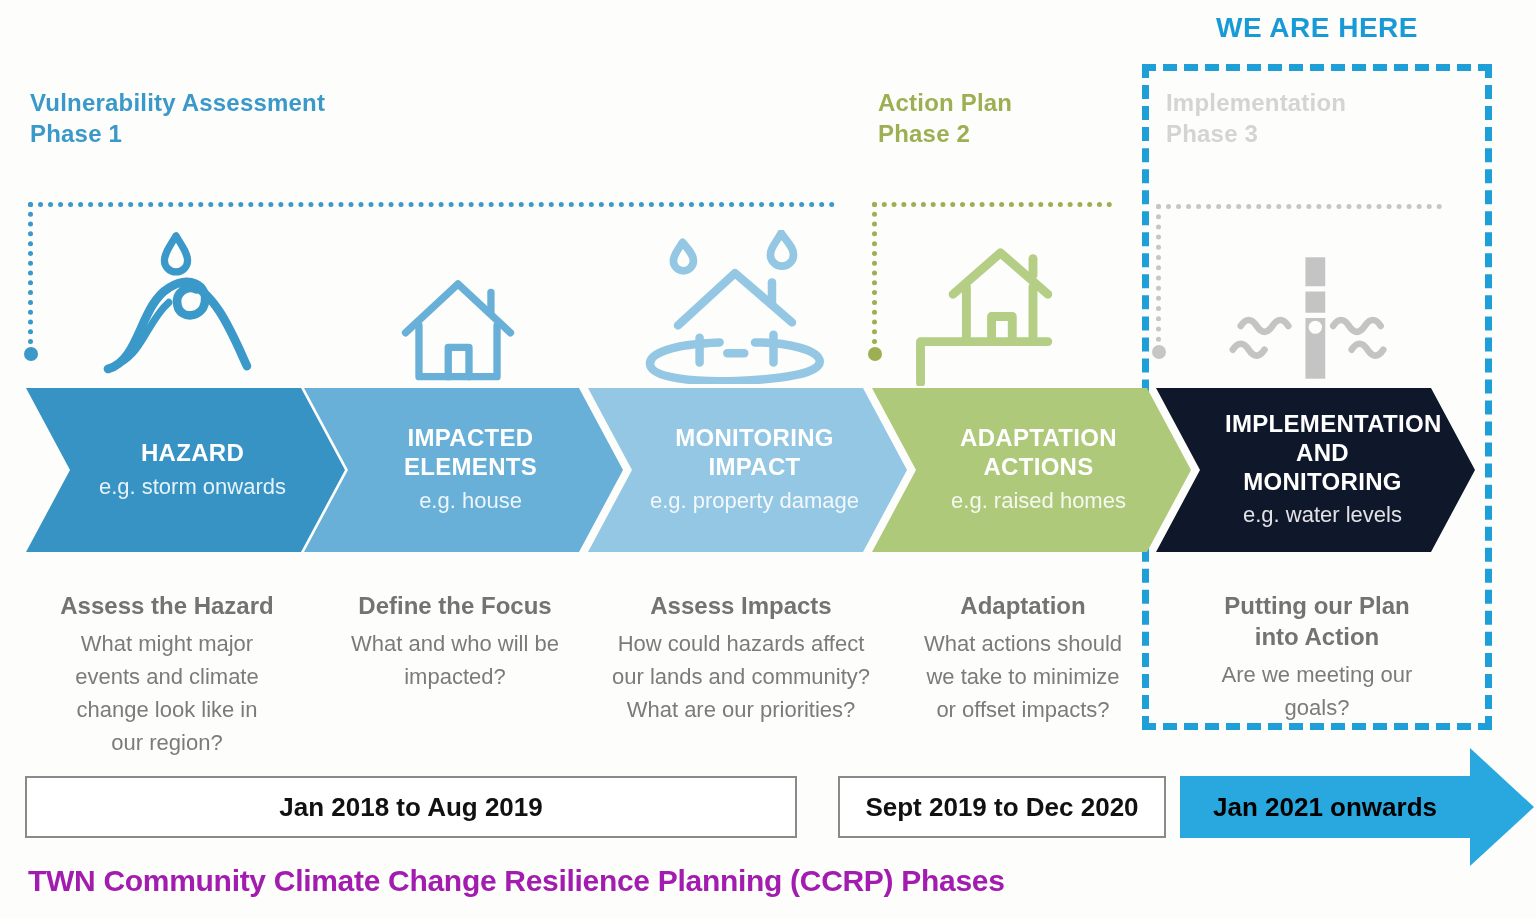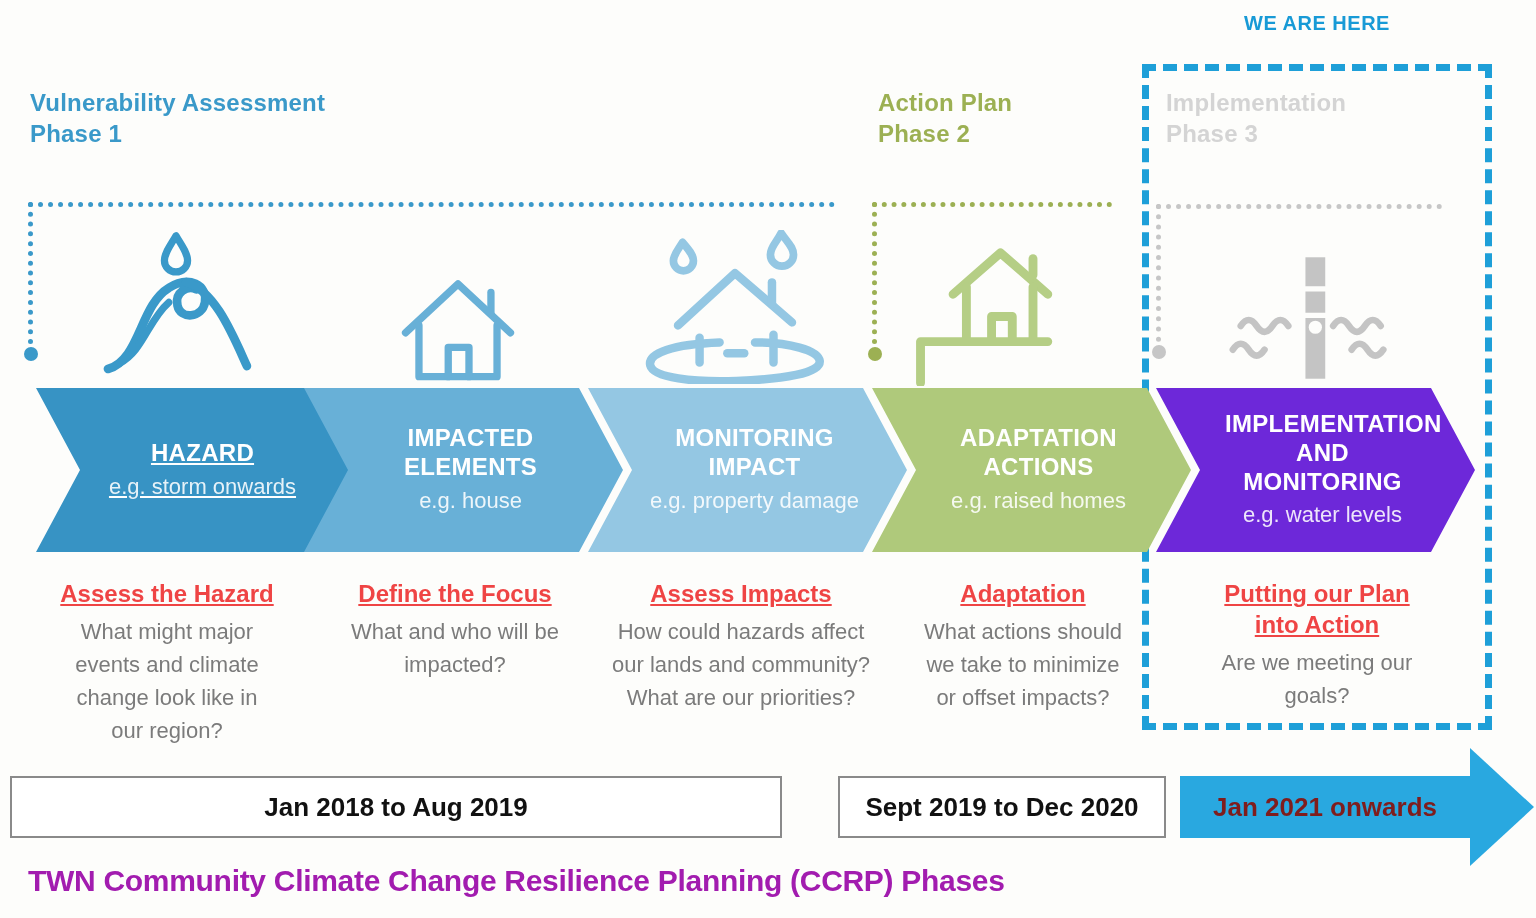--- a/index.html
+++ b/index.html
@@ -11,21 +11,21 @@
   }
 
   
   .phase-header { position:absolute; font-weight:700; font-size:24px; line-height:1.28; letter-spacing:0.2px; }
   #phase1-header { left:30px;  top:88px; color:#3a99c9; width:480px; }
   #phase2-header { left:878px; top:88px; color:#9cb053; width:260px; }
   #phase3-header { left:1166px; top:88px; color:#d4d4d4; width:300px; }
 
   #we-are-here {
     position:absolute; left:1142px; top:12px; width:350px;
-    text-align:center; color:#189ad6; font-weight:800; font-size:20px; letter-spacing:0.5px;
+    text-align:center; color:#189ad6; font-weight:800; font-size:28px; letter-spacing:0.5px;
   }
 
   
   #phase3-box {
     position:absolute; left:1142px; top:64px; width:350px; height:666px;
     border:7px dashed #1e9fd8;
   }
 
   
   .bracket { position:absolute; border-top:5px dotted currentColor; border-left:5px dotted currentColor; }
@@ -49,52 +49,52 @@
   
   #chevron-row { position:absolute; left:20px; top:388px; width:1456px; height:164px; }
   .chevron {
     position:absolute; top:0; height:164px; width:319px;
     clip-path:polygon(44px 50%, 0 0, calc(100% - 44px) 0, 100% 50%, calc(100% - 44px) 100%, 0 100%);
     display:flex; flex-direction:column; align-items:center; justify-content:center;
     text-align:center; color:#ffffff; padding:0 34px 0 48px;
   }
   .chevron .ch-label { font-weight:700; font-size:24px; line-height:1.2; letter-spacing:0.3px; margin:0 auto; }
   .chevron .ch-example { font-size:22px; line-height:1.35; margin-top:4px; color:rgba(255,255,255,0.88); font-weight:400; }
-  #chevron1 { left:16px;      background:#3793c4;text-decoration:underline; }
+  #chevron1 { left:6px;      background:#3793c4; }
   #chevron2 { left:284px;  background:#68b0d7; }
   #chevron3 { left:568px;  background:#94c7e3; }
   #chevron4 { left:852px;  background:#afc97b; }
-  #chevron5 { left:1136px; background:#6d28d9;text-align:center; }
+  #chevron5 { left:1136px; background:#0f172a;text-align:center; }
   #chevron2 .ch-label { max-width:185px; }
   #chevron3 .ch-label { max-width:185px; }
   #chevron4 .ch-label { max-width:200px; }
   #chevron5 .ch-label { max-width:195px; }
 
   
   .desc { position:absolute; top:574px; width:290px; text-align:center; }
-  .desc-title { font-weight:800; font-size:24px; color:#ef4444; line-height:1.3; margin:4px auto 6px auto;text-decoration:underline; }
+  .desc-title { font-weight:800; font-size:24px; color:#737373; line-height:1.3; margin:16px auto 6px auto; }
   .desc-body  { font-size:22px; color:#7b7b7b; line-height:1.5; margin:0 auto; white-space:pre-line; }
   #desc1 { left:22px; }   #desc1 .desc-body { width:218px; }
   #desc2 { left:310px; }  #desc2 .desc-body { width:212px; }
   #desc3 { left:596px; }  #desc3 .desc-body { width:276px; }
   #desc4 { left:878px; }  #desc4 .desc-body { width:212px; }
   #desc5 { left:1172px; } #desc5 .desc-title { max-width:205px; } #desc5 .desc-body { width:200px; }
 
   
   .time-box {
     position:absolute; top:776px; height:62px; background:#ffffff;
     border:2px solid #8a8a8a; display:flex; align-items:center; justify-content:center;
     font-weight:700; font-size:26px; color:#111111;
   }
-  #time-box1 { left:10px;  width:772px; }
+  #time-box1 { left:25px;  width:772px; }
   #time-box2 { left:838px; width:328px; }
   #time-arrow-body {
     position:absolute; left:1180px; top:776px; width:290px; height:62px;
     background:#29a8e0; display:flex; align-items:center; justify-content:center;
-    font-weight:700; font-size:26px; color:#7f1d1d;
+    font-weight:700; font-size:26px; color:#000000;
   }
   #time-arrow-head {
     position:absolute; left:1470px; top:748px; width:0; height:0;
     border-top:59px solid transparent; border-bottom:59px solid transparent;
     border-left:64px solid #29a8e0;
   }
 
   
   #footer-title {
     position:absolute; left:28px; top:864px;

